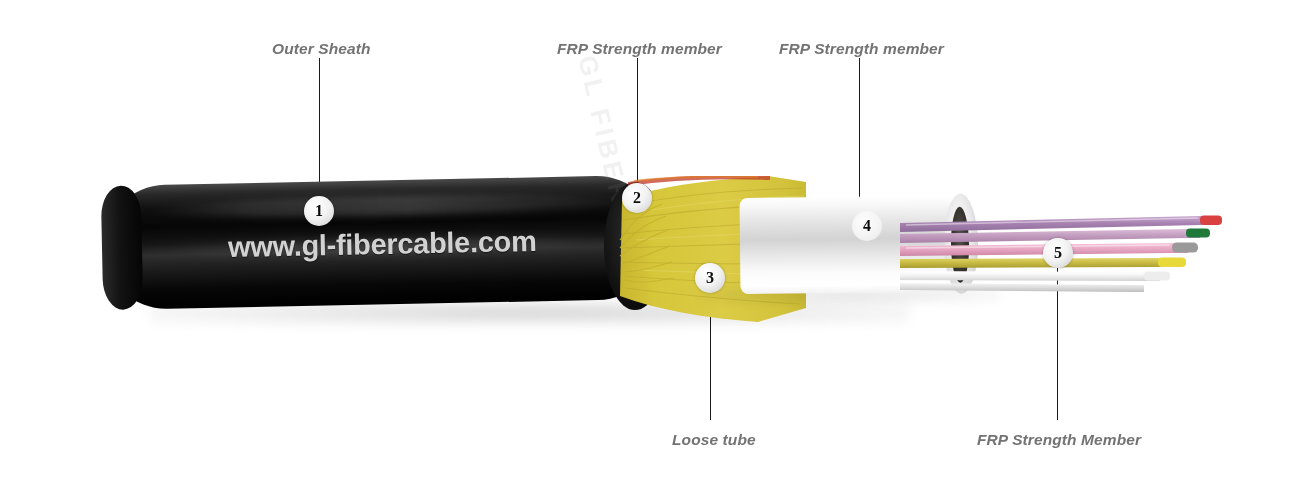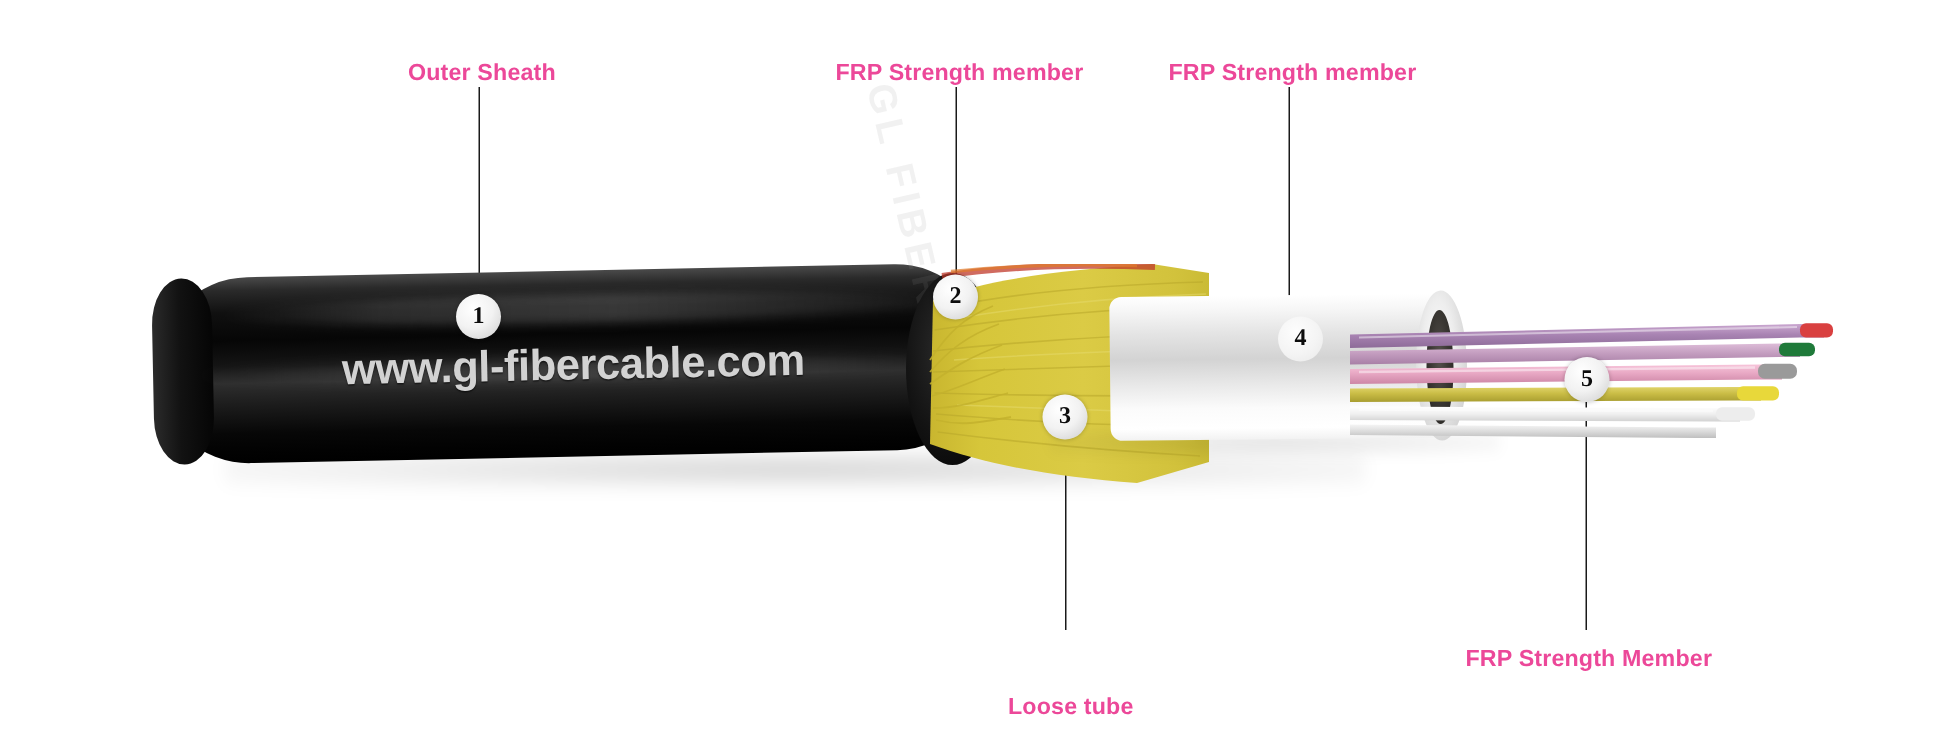--- a/index.html
+++ b/index.html
@@ -14,23 +14,24 @@
     background: #ffffff;
     overflow: hidden;
     font-family: "Liberation Sans", sans-serif;
   }
 
   
   .callout-label {
     position: absolute;
     font-size: 15.5px;
     font-weight: bold;
-    color: #ec4899;
+    color: #737373;
     white-space: nowrap;
     letter-spacing: 0.1px;
+    font-style: italic;
   }
   .leader {
     position: absolute;
     width: 1px;
     background: #1a1a1a;
   }
 
   
   .badge {
     position: absolute;
@@ -372,21 +373,21 @@
   </div>
 
   <div class="callout-label" style="left:272px; top:40px;">Outer Sheath</div>
   <div class="leader" style="left:319px; top:58px; height:142px;"></div>
   <div class="badge" style="left:304px; top:196px;">1</div>
 
   <div class="callout-label" style="left:557px; top:40px;">FRP Strength member</div>
   <div class="leader" style="left:637px; top:58px; height:130px;"></div>
   <div class="badge" style="left:622px; top:183px;">2</div>
 
-  <div class="callout-label" style="left:672px; top:431px;margin-top:32px;">Loose tube</div>
+  <div class="callout-label" style="left:672px; top:431px;">Loose tube</div>
   <div class="leader" style="left:710px; top:292px; height:128px;"></div>
   <div class="badge" style="left:695px; top:263px;">3</div>
 
   <div class="callout-label" style="left:779px; top:40px;">FRP Strength member</div>
   <div class="leader" style="left:859px; top:58px; height:155px;"></div>
   <div class="badge flat" style="left:852px; top:211px;">4</div>
 
   <div class="callout-label" style="left:977px; top:431px;">FRP Strength Member</div>
   <div class="leader" style="left:1057px; top:268px; height:152px;"></div>
   <div class="badge" style="left:1043px; top:238px;">5</div>

